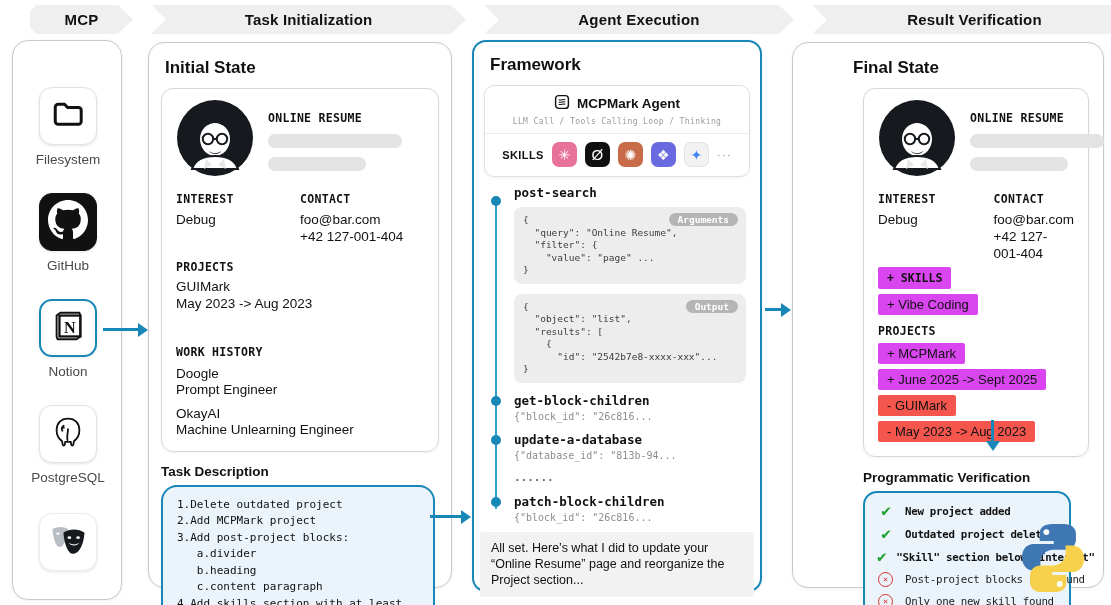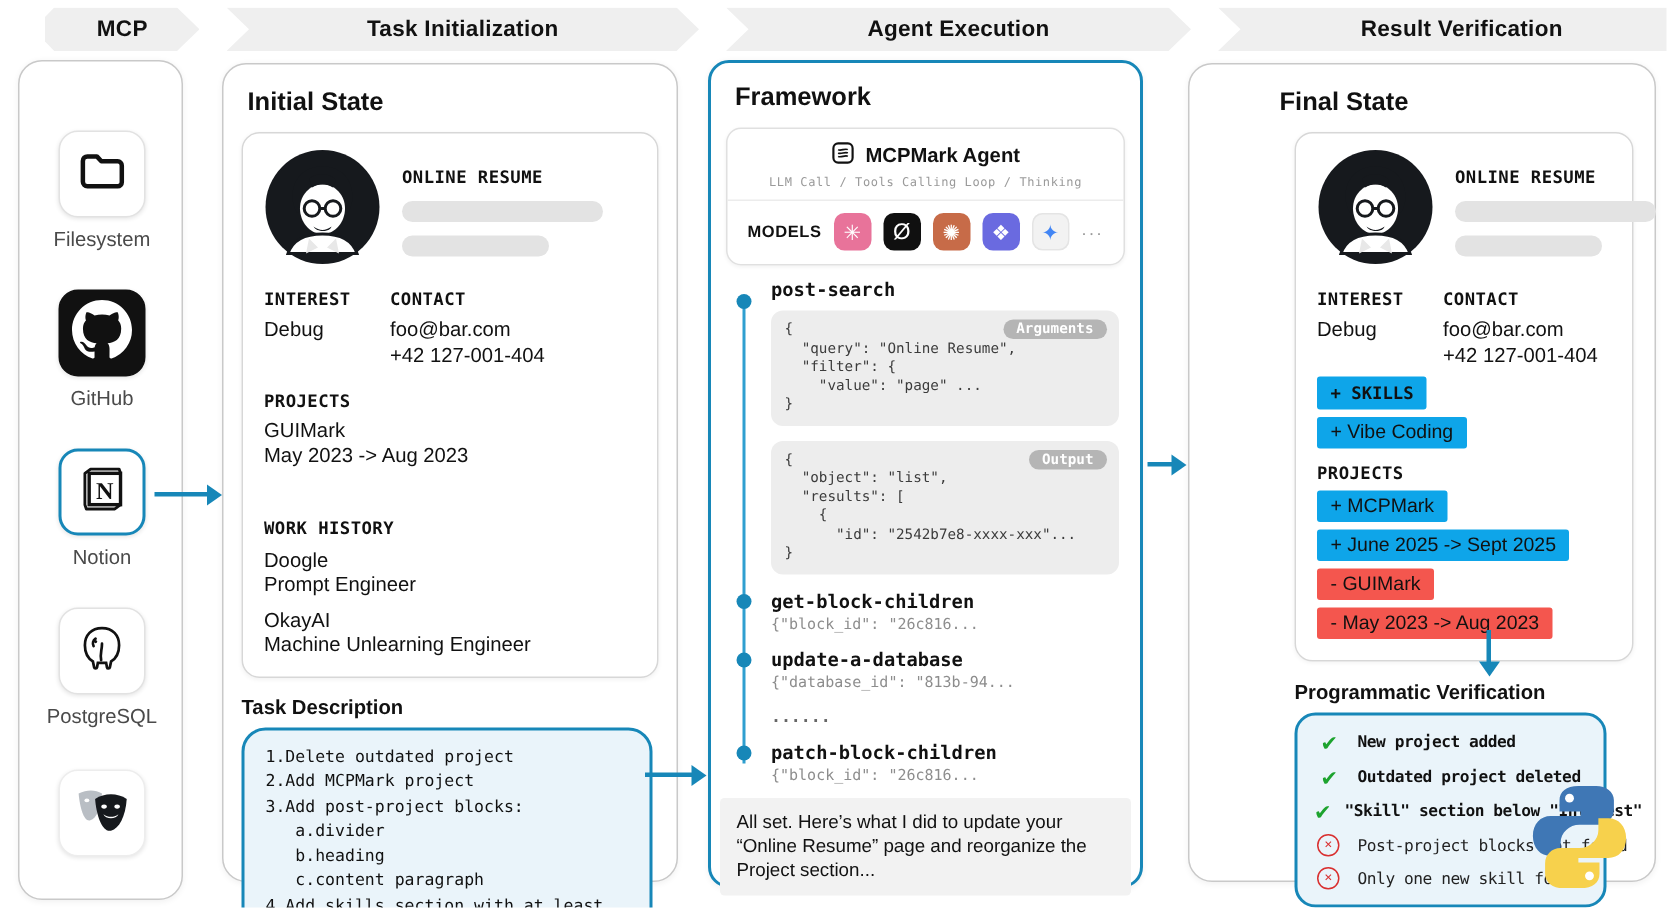--- a/index.html
+++ b/index.html
@@ -34,21 +34,21 @@
 
   
   .resume-card { margin:10px 12px 0; border:1.5px solid #d7d7d7; border-radius:12px;
                  padding:10px 14px 12px; box-shadow:0 1px 3px rgba(0,0,0,.05); }
   .resume-head { display:flex; gap:14px; }
   .avatar { width:78px; height:78px; flex:0 0 78px; }
   .head-right { padding-top:12px; flex:1; }
   .mono-label { font-family:"DejaVu Sans Mono",monospace; font-weight:bold; font-size:11.5px; letter-spacing:.3px; }
   .bar { height:14px; background:#e3e3e3; border-radius:7px; margin-top:9px; }
   .bar.b1 { width:134px; } .bar.b2 { width:98px; }
-  .cols { display:flex; margin-top:15px; }
+  .cols { display:flex; margin-top:15px;gap:40px; }
   .col-a { width:84px; } .col-b { flex:1; }
   .val { font-size:13.5px; line-height:1.22; margin-top:6px; }
   .sect { margin-top:14px; }
   .sect .val { margin-top:5px; }
   .job { margin-top:7px; font-size:13.5px; line-height:1.22; }
 
   
   .task-label { font-size:13.5px; font-weight:bold; margin:12px 0 6px 12px; }
   .task-box { margin:0 16px 0 12px; border:2px solid #1787b8; border-radius:16px; background:#eaf4fa;
               padding:10px 10px 10px 14px; }
@@ -82,21 +82,21 @@
               font-family:"DejaVu Sans Mono",monospace; font-weight:bold; font-size:9.5px;
               padding:1px 9px; border-radius:8px; }
   .snippet { font-family:"DejaVu Sans Mono",monospace; font-size:10px; color:#8d8d8d; margin-top:3px; }
   .ellipsis { font-family:"DejaVu Sans Mono",monospace; font-weight:bold; font-size:11px; color:#666; margin-top:10px; }
   .final-msg { margin:9px 6px 0; background:#f2f2f2; border-radius:3px; padding:8px 11px;
                font-size:12.5px; line-height:1.3; }
 
   
   .diff-badge { display:table; padding:2.5px 9px 3.5px; font-size:13px; margin-top:5px; border-radius:2px; }
   .diff-badge.mono { font-family:"DejaVu Sans Mono",monospace; font-weight:bold; font-size:11.5px; padding:4px 9px; }
-  .diff-add { background:#0ea5e9; }
+  .diff-add { background:#d946ef; }
   .diff-del { background:#f4564e; }
   .diff-label { margin-top:9px; }
 
   .verif-label { font-size:13.5px; font-weight:bold; margin:13px 0 6px 26px; }
   .verif-box { margin:0 32px 0 26px; border:2px solid #1787b8; border-radius:14px; background:#eaf4fa;
                padding:8px 8px 10px 12px; }
   .check { display:flex; align-items:center; gap:10px; margin-top:7px;
            font-family:"DejaVu Sans Mono",monospace; font-weight:bold; font-size:10.8px; letter-spacing:-.3px; }
   .check:first-child { margin-top:2px; }
   .check .txt { white-space:nowrap; }
@@ -274,21 +274,21 @@
       <span>
         <svg width="16" height="16" viewBox="0 0 20 20" fill="none" stroke="#111" stroke-width="1.8">
           <rect x="2" y="2" width="16" height="16" rx="4"></rect>
           <path d="M6 7.2c2 1.4 6-1.4 8 0M6 10c2 1.4 6-1.4 8 0M6 12.8c2 1.4 6-1.4 8 0" stroke-width="1.4"></path>
         </svg>
       </span>
       <span>MCPMark Agent</span>
     </div>
     <div class="agent-sub">LLM Call / Tools Calling Loop / Thinking</div>
     <div class="models-row">
-      <span class="models-label">MODELS</span>
+      <span class="models-label">SKILLS</span>
       <span class="chip c-openai">✳</span>
       <span class="chip c-black">Ø</span>
       <span class="chip c-claude">✺</span>
       <span class="chip c-indigo">❖</span>
       <span class="chip c-gem">✦</span>
       <span class="chip-more">···</span>
     </div>
   </div>
 
 

